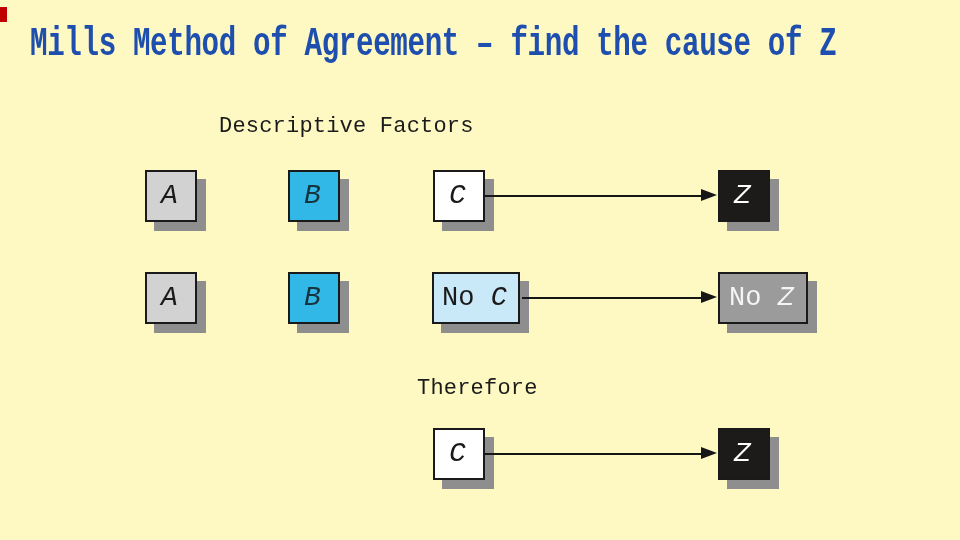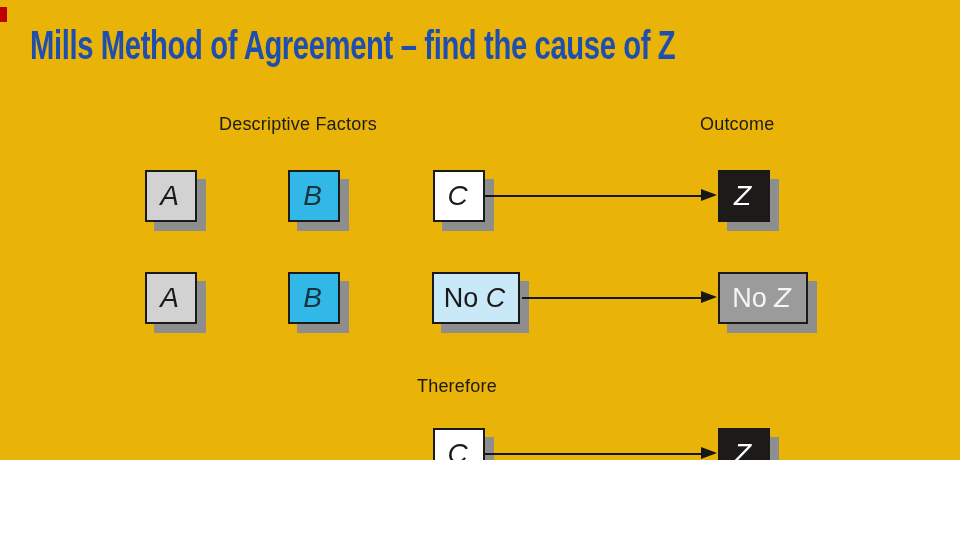--- a/index.html
+++ b/index.html
@@ -1,27 +1,27 @@
 <!DOCTYPE html>
 <html><head>
 <meta charset="utf-8">
 <style>
   html,body{margin:0;padding:0;background:#fff;}
   .slide{
-    position:relative;width:960px;height:460px;background:#eab308;
-    font-family:Liberation Sans, sans-serif;overflow:hidden;
+    position:relative;width:960px;height:540px;background:#fef9c3;
+    font-family:Liberation Mono, monospace;overflow:hidden;
   }
   .red-mark{position:absolute;left:0;top:7px;width:7px;height:15px;}
   .title{
     position:absolute;left:30px;top:24px;margin:0;
     font-size:40px;font-weight:700;line-height:1.05;letter-spacing:-0.5px;
     transform:scaleX(0.73);transform-origin:left top;white-space:nowrap;
   }
   .hdr{
-    position:absolute;font-size:18px;color:#1b1b1b;letter-spacing:0.2px;
+    position:absolute;font-size:22px;color:#1b1b1b;letter-spacing:0.2px;
     white-space:nowrap;
   }
   .box{
     position:absolute;height:52px;width:52px;box-sizing:border-box;
     border:2px solid #1a1a1a;box-shadow:9px 9px 0 0 #8e8e8e;
     display:flex;align-items:center;justify-content:center;
     font-size:28px;line-height:1;white-space:pre;
   }
   .box .var{font-style:italic;padding-right:3px;}
   .box .prefix{font-style:normal;}
@@ -35,21 +35,20 @@
 </head>
 <body>
 
 <div class="slide">
 
   <div class="red-mark" style="background-color: rgb(192, 0, 0);"></div>
 
   <h1 class="title" style="color: rgb(30, 79, 174);">Mills Method of Agreement – find the cause of Z</h1>
 
   <div class="hdr" style="left:219px;top:114px;">Descriptive Factors</div>
-  <div class="hdr" style="left:700px;top:114px;">Outcome</div>
 
   <div class="box" style="left: 145px; top: 170px; background-color: rgb(210, 210, 210); color: rgb(26, 26, 26);">
     <span class="prefix"></span><span class="var">A</span>
   </div>
   <div class="box" style="left: 288px; top: 170px; background-color: rgb(50, 184, 230); color: rgb(23, 51, 61);">
     <span class="prefix"></span><span class="var">B</span>
   </div>
   <div class="box" style="left: 433px; top: 170px; background-color: rgb(255, 255, 255); color: rgb(26, 26, 26);">
     <span class="prefix"></span><span class="var">C</span>
   </div>

